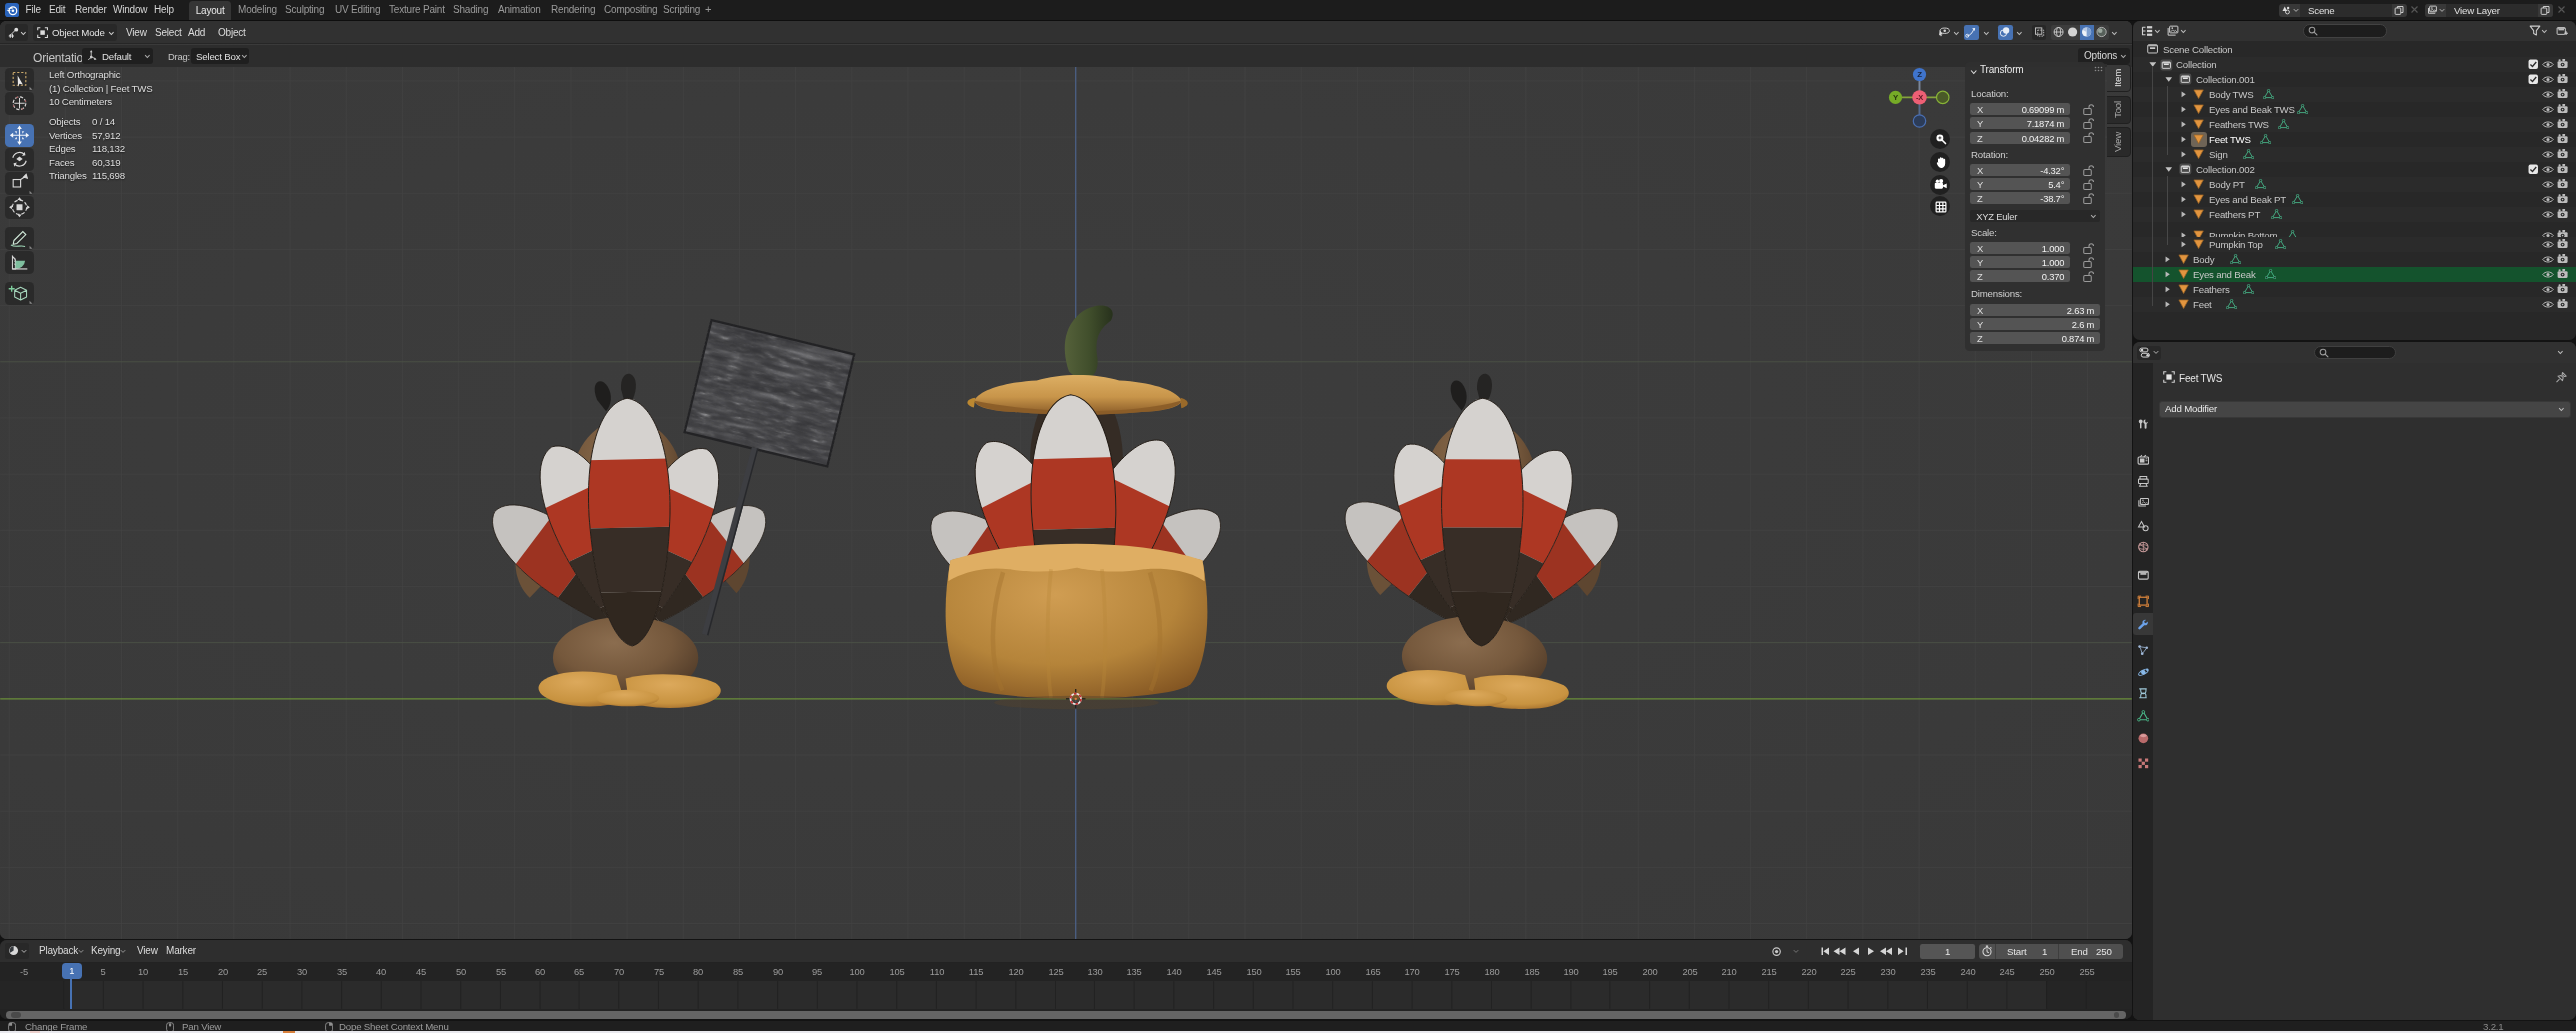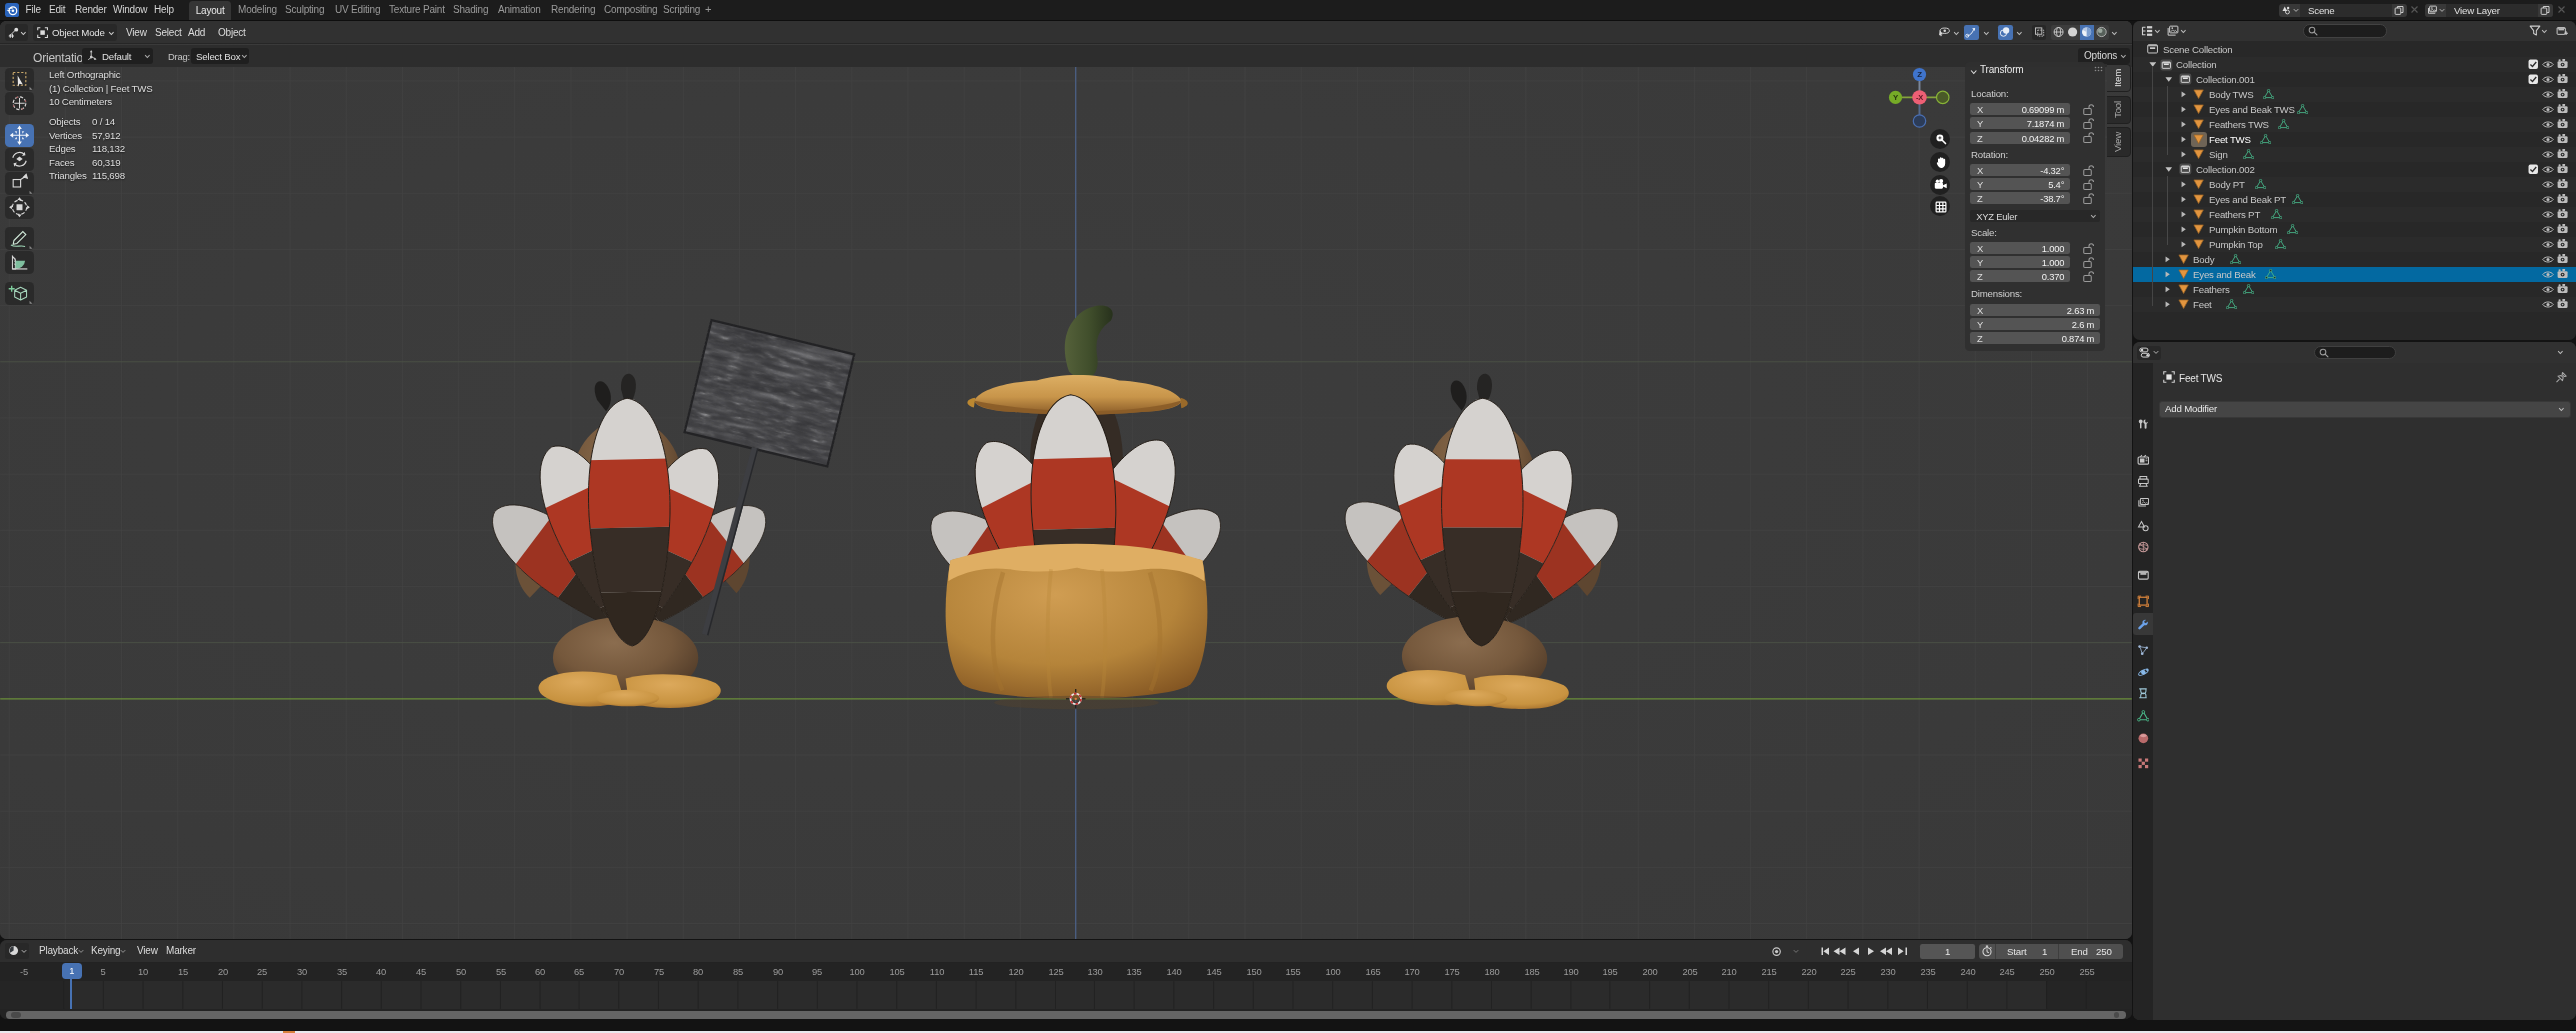--- a/index.html
+++ b/index.html
@@ -940,21 +940,21 @@
             <circle cx="8" cy="6" r="2.1" fill="#bdbdbd"></circle>
           </svg>
   <svg class="abs" style="left:424px;top:2.2px" width="11.2" height="9.7" viewBox="0 0 15 13">
             <rect x="0.8" y="3" width="13.4" height="9" rx="1.5" fill="#bdbdbd"></rect>
             <circle cx="7.5" cy="7.5" r="2.6" fill="#282828"></circle>
             <circle cx="7.5" cy="7.5" r="1.1" fill="#bdbdbd"></circle>
             <circle cx="3.5" cy="1.8" r="1.5" fill="#bdbdbd"></circle>
             <circle cx="9" cy="1.5" r="2" fill="#bdbdbd"></circle>
           </svg>
   </div>
-  <div class="orow" style="top:181px;padding-left:38px;">
+  <div class="orow" style="top:187px;padding-left:38px;">
   <svg class="abs" style="left:48px;top:4.5px" width="5.2" height="6.7" viewBox="0 0 7 9">
             <path d="M0.8 0.5 L6.5 4.5 L0.8 8.5 Z" fill="#b8b8b8"></path>
           </svg>
   <svg class="abs" style="left:60px;top:2.2px" width="11.2" height="10.5" viewBox="0 0 15 14">
             <path d="M1.2 1.2 H13.8 L7.5 12.8 Z" fill="#e2953f" stroke="#9a6426" stroke-width="1"></path>
           </svg>
   <span class="lbl" style="left:76px;color:#c8c8c8">Pumpkin Bottom</span>
   <svg class="abs" style="left:154px;top:2.2px" width="11.2" height="10.5" viewBox="0 0 15 14">
             <path d="M7.5 2 L13 11.5 H2 Z" fill="none" stroke="#48b589" stroke-width="1.2"></path>
             <circle cx="7.5" cy="2" r="1.6" fill="#282828" stroke="#48b589" stroke-width="1.1"></circle>
@@ -1018,21 +1018,21 @@
             <circle cx="8" cy="6" r="2.1" fill="#bdbdbd"></circle>
           </svg>
   <svg class="abs" style="left:424px;top:2.2px" width="11.2" height="9.7" viewBox="0 0 15 13">
             <rect x="0.8" y="3" width="13.4" height="9" rx="1.5" fill="#bdbdbd"></rect>
             <circle cx="7.5" cy="7.5" r="2.6" fill="#282828"></circle>
             <circle cx="7.5" cy="7.5" r="1.1" fill="#bdbdbd"></circle>
             <circle cx="3.5" cy="1.8" r="1.5" fill="#bdbdbd"></circle>
             <circle cx="9" cy="1.5" r="2" fill="#bdbdbd"></circle>
           </svg>
   </div>
-  <div class="orow" style="top:226px;background:#0369a1">
+  <div class="orow" style="top:226px;background:#14532d">
   <svg class="abs" style="left:32px;top:4.5px" width="5.2" height="6.7" viewBox="0 0 7 9">
             <path d="M0.8 0.5 L6.5 4.5 L0.8 8.5 Z" fill="#b8b8b8"></path>
           </svg>
   <svg class="abs" style="left:45px;top:2.2px" width="11.2" height="10.5" viewBox="0 0 15 14">
             <path d="M1.2 1.2 H13.8 L7.5 12.8 Z" fill="#e2953f" stroke="#9a6426" stroke-width="1"></path>
           </svg>
   <span class="lbl" style="left:60px;color:#c8c8c8">Eyes and Beak</span>
   <svg class="abs" style="left:132px;top:2.2px" width="11.2" height="10.5" viewBox="0 0 15 14">
             <path d="M7.5 2 L13 11.5 H2 Z" fill="none" stroke="#48b589" stroke-width="1.2"></path>
             <circle cx="7.5" cy="2" r="1.6" fill="#282828" stroke="#48b589" stroke-width="1.1"></circle>
@@ -1335,18 +1335,36 @@
   <div class="abs" style="left:62px;top:23px;width:19.5px;height:15.7px;background:#4772b3;border-radius:3.7px;color:#fff;font-size:9.4px;text-align:center;line-height:15.7px">1</div>
   <div class="abs" style="left:70px;top:39px;width:1.5px;height:30px;background:#4772b3"></div>
   <div class="abs" style="left:0;top:69px;width:2132px;height:12px;background:#232323">
     <div class="abs" style="left:6px;top:2.2px;width:2120px;height:7.5px;background:#656565;border-radius:3.7px"></div>
 
     <div class="abs" style="left:10.5px;top:3px;width:10.5px;height:6px;background:#4a4a4a;border-radius:3px"></div>
     <div class="abs" style="left:2114px;top:3.4px;width:5.2px;height:5.2px;background:#4a4a4a;border-radius:50%"></div>
   </div>
 </div>
 
+<div id="statusbar" class="abs">
+  <svg class="abs" style="left:7.5px;top:0.7px" width="8.2" height="10.5" viewBox="0 0 11 14">
+        <rect x="0.8" y="0.8" width="9.4" height="12.4" rx="3.5" fill="none" stroke="#909090" stroke-width="1.2"></rect>
+        <path d="M1.2 5 h4.3 v-4 h-4.3 Z" fill="#909090"></path>
+      </svg>
+  <span class="abs" style="left:25px;line-height:11.2px">Change Frame</span>
+  <svg class="abs" style="left:166px;top:0.7px" width="8.2" height="10.5" viewBox="0 0 11 14">
+        <rect x="0.8" y="0.8" width="9.4" height="12.4" rx="3.5" fill="none" stroke="#909090" stroke-width="1.2"></rect>
+        <rect x="4" y="1.5" width="3" height="4.5" rx="1.2" fill="#909090"></rect>
+      </svg>
+  <span class="abs" style="left:182px;line-height:11.2px">Pan View</span>
+  <svg class="abs" style="left:325px;top:0.7px" width="8.2" height="10.5" viewBox="0 0 11 14">
+        <rect x="0.8" y="0.8" width="9.4" height="12.4" rx="3.5" fill="none" stroke="#909090" stroke-width="1.2"></rect>
+        <path d="M9.8 5 h-4.3 v-4 h4.3 Z" fill="#909090"></path>
+      </svg>
+  <span class="abs" style="left:339px;line-height:11.2px">Dope Sheet Context Menu</span>
+  <span class="abs" style="left:2483px;line-height:11.2px;color:#8b8b8b">3.2.1</span>
+</div>
 <div id="bstrip" class="abs">
   <div class="abs" style="left:30px;top:0;width:9.7px;height:3px;background:#ecd0cc"></div>
   <div class="abs" style="left:283px;top:0;width:12px;height:3px;background:#d9813c"></div>
 </div>
 </div>
 
 
 </body></html>

